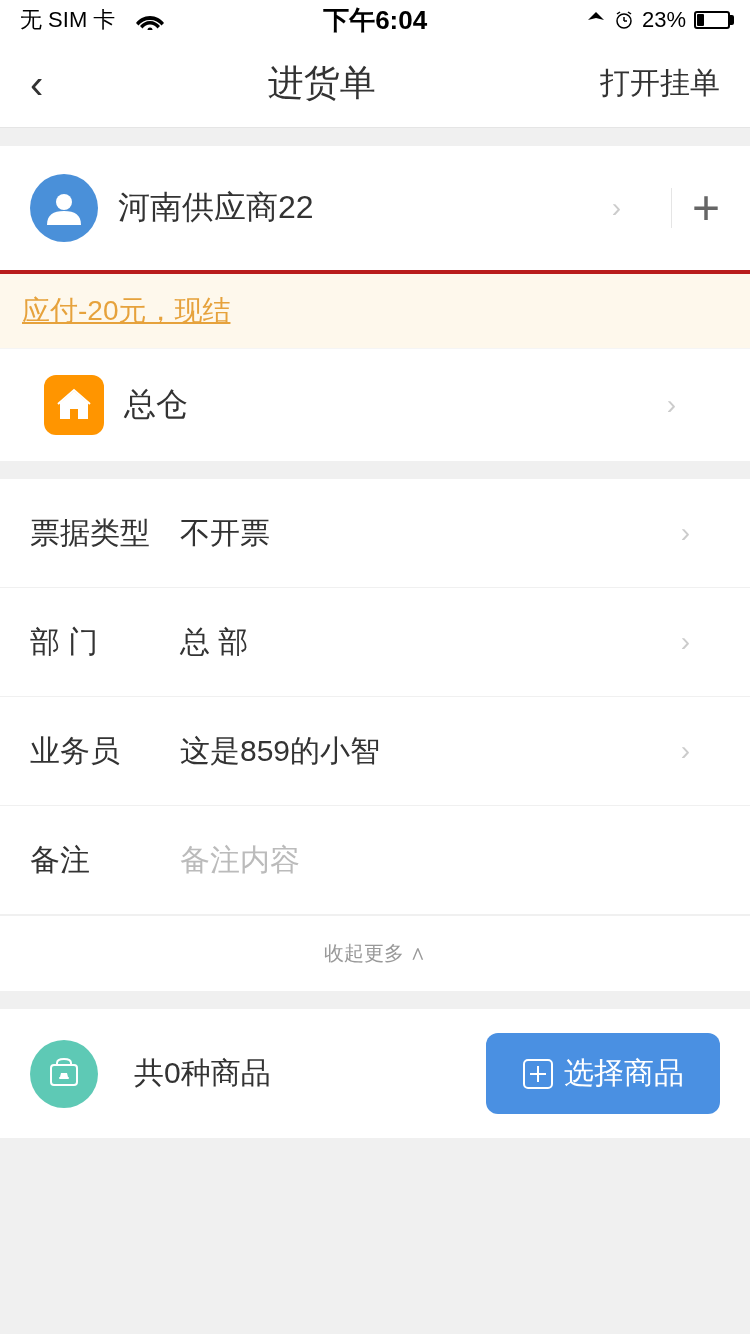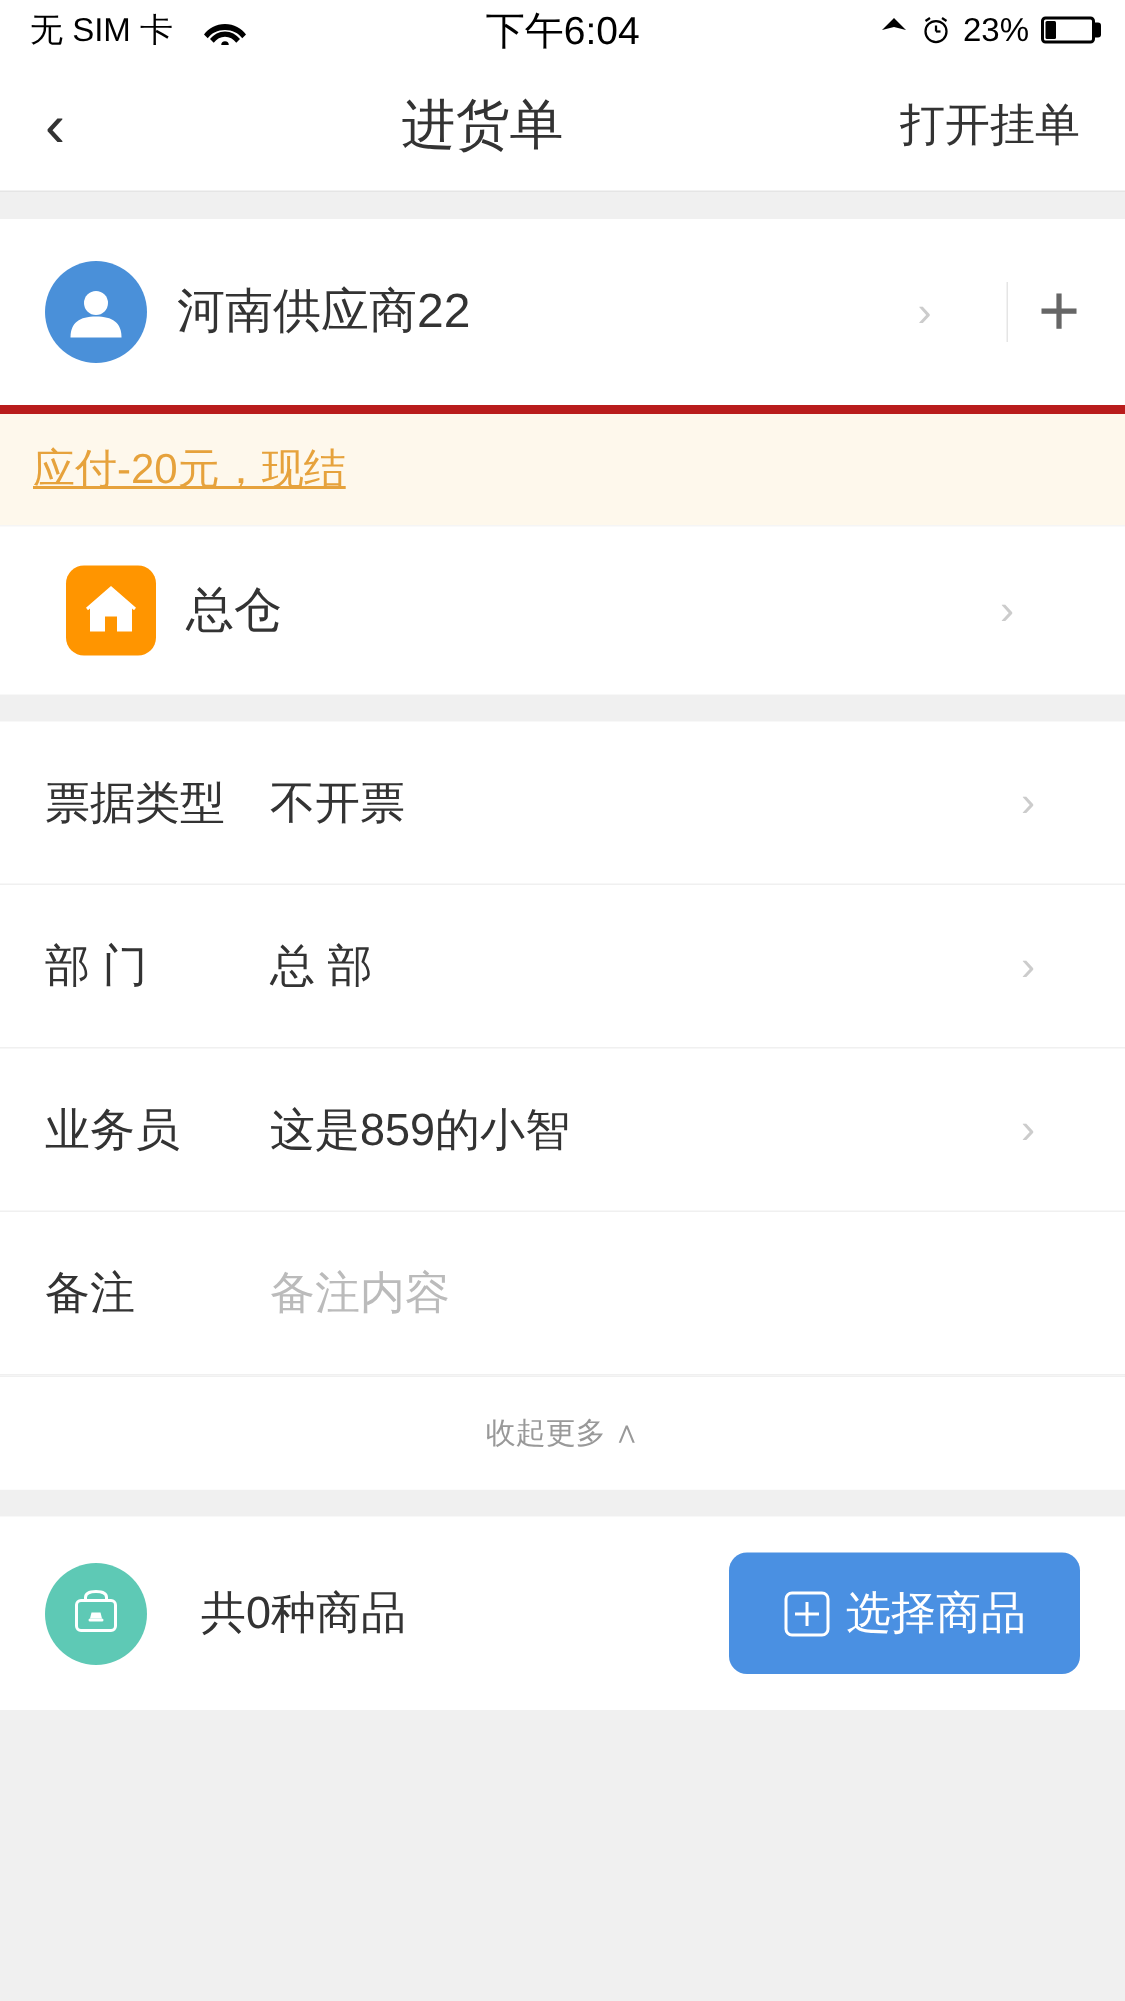--- a/index.html
+++ b/index.html
@@ -17,21 +17,21 @@
       height: 40px;
       background: #fff;
       display: flex;
       align-items: center;
       justify-content: space-between;
       padding: 0 20px;
       font-size: 24px;
       color: #000;
     }
     .status-left { display: flex; align-items: center; gap: 21px; font-size: 22px; }
-    .status-center { font-size: 26px; font-weight: 400; }
+    .status-center { font-size: 26px; font-weight: 700; }
     .status-right { display: flex; align-items: center; gap: 8px; font-size: 22px; }
     .battery-icon {
       display: inline-block;
       width: 36px;
       height: 18px;
       border: 2px solid #000;
       border-radius: 3px;
       position: relative;
       vertical-align: middle;
     }
@@ -92,21 +92,21 @@
     
     .card {
       background: #fff;
     }
 
     
     .supplier-row {
       display: flex;
       align-items: center;
       padding: 28px 30px;
-      border-bottom: 6px solid #b91c1c;
+      border-bottom: 4px solid #b91c1c;
       position: relative;
     }
     .supplier-avatar {
       width: 68px;
       height: 68px;
       border-radius: 50%;
       background: #4a90d9;
       display: flex;
       align-items: center;
       justify-content: center;

